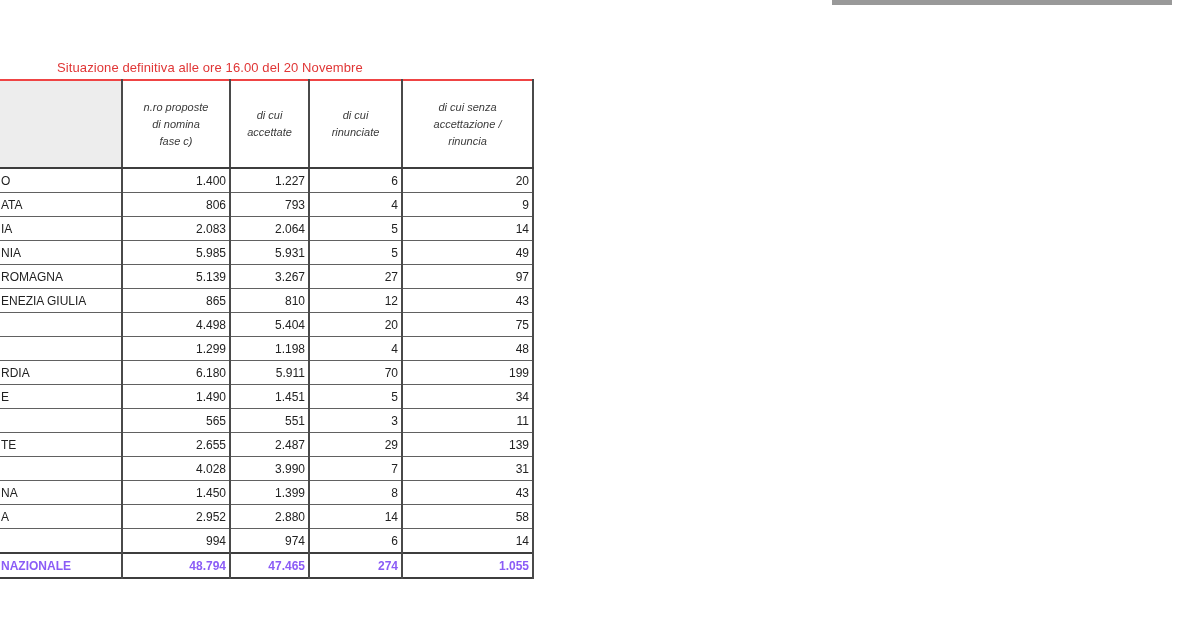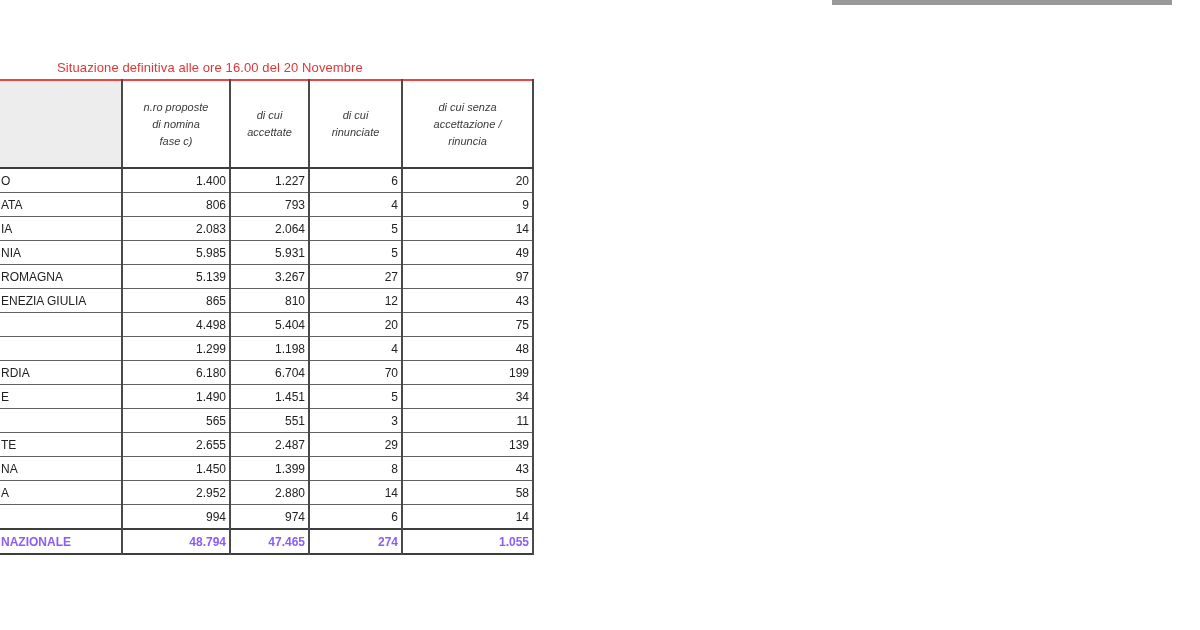--- a/index.html
+++ b/index.html
@@ -114,21 +114,21 @@
         <tr>
       <td class="name"></td>
       <td class="num">1.299</td>
       <td class="num">1.198</td>
       <td class="num">4</td>
       <td class="num">48</td>
     </tr>
         <tr>
       <td class="name">RDIA</td>
       <td class="num">6.180</td>
-      <td class="num">6.704</td>
+      <td class="num">5.911</td>
       <td class="num">70</td>
       <td class="num">199</td>
     </tr>
         <tr>
       <td class="name">E</td>
       <td class="num">1.490</td>
       <td class="num">1.451</td>
       <td class="num">5</td>
       <td class="num">34</td>
     </tr>
@@ -138,20 +138,27 @@
       <td class="num">551</td>
       <td class="num">3</td>
       <td class="num">11</td>
     </tr>
         <tr>
       <td class="name">TE</td>
       <td class="num">2.655</td>
       <td class="num">2.487</td>
       <td class="num">29</td>
       <td class="num">139</td>
+    </tr>
+        <tr>
+      <td class="name"></td>
+      <td class="num">4.028</td>
+      <td class="num">3.990</td>
+      <td class="num">7</td>
+      <td class="num">31</td>
     </tr>
         <tr>
       <td class="name">NA</td>
       <td class="num">1.450</td>
       <td class="num">1.399</td>
       <td class="num">8</td>
       <td class="num">43</td>
     </tr>
         <tr>
       <td class="name">A</td>

